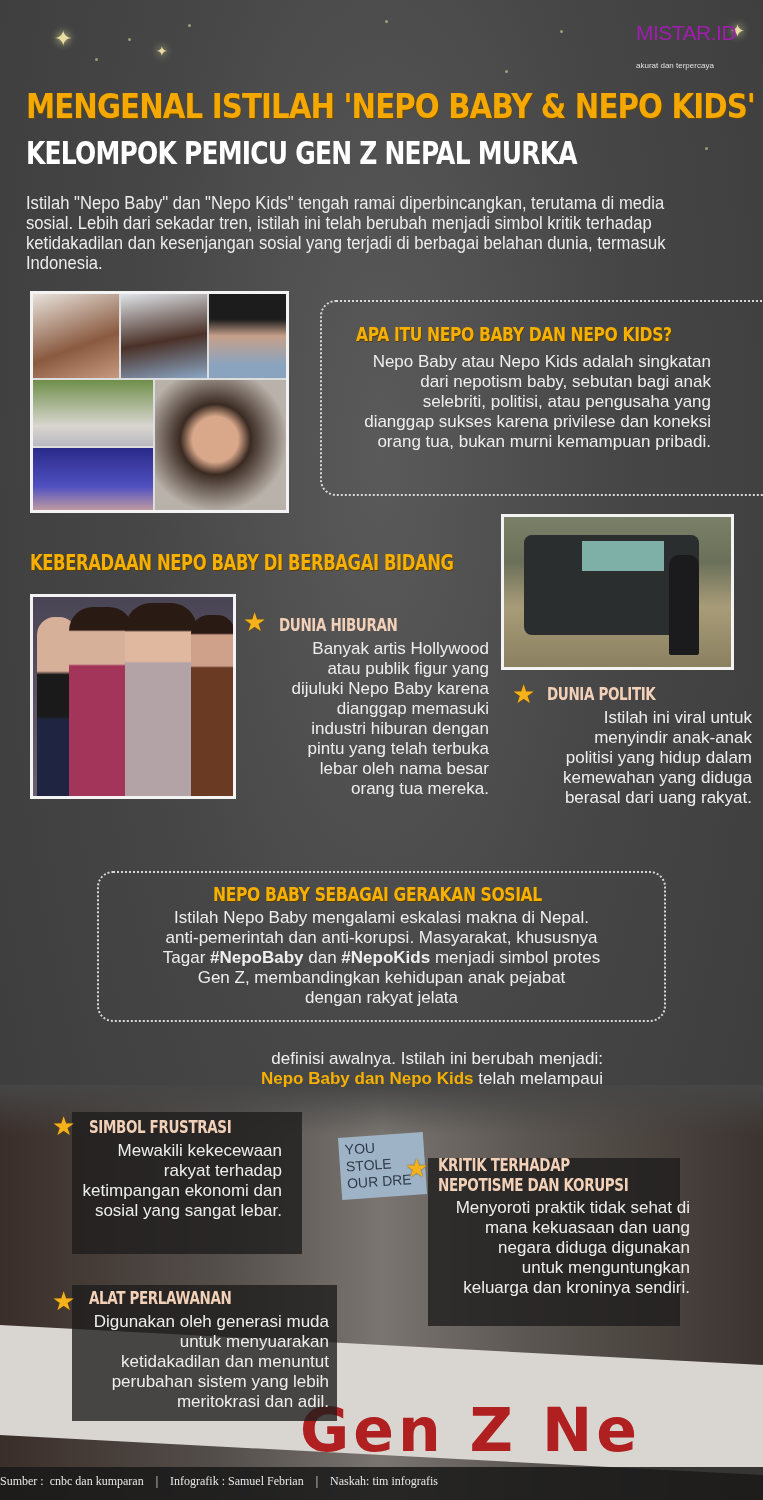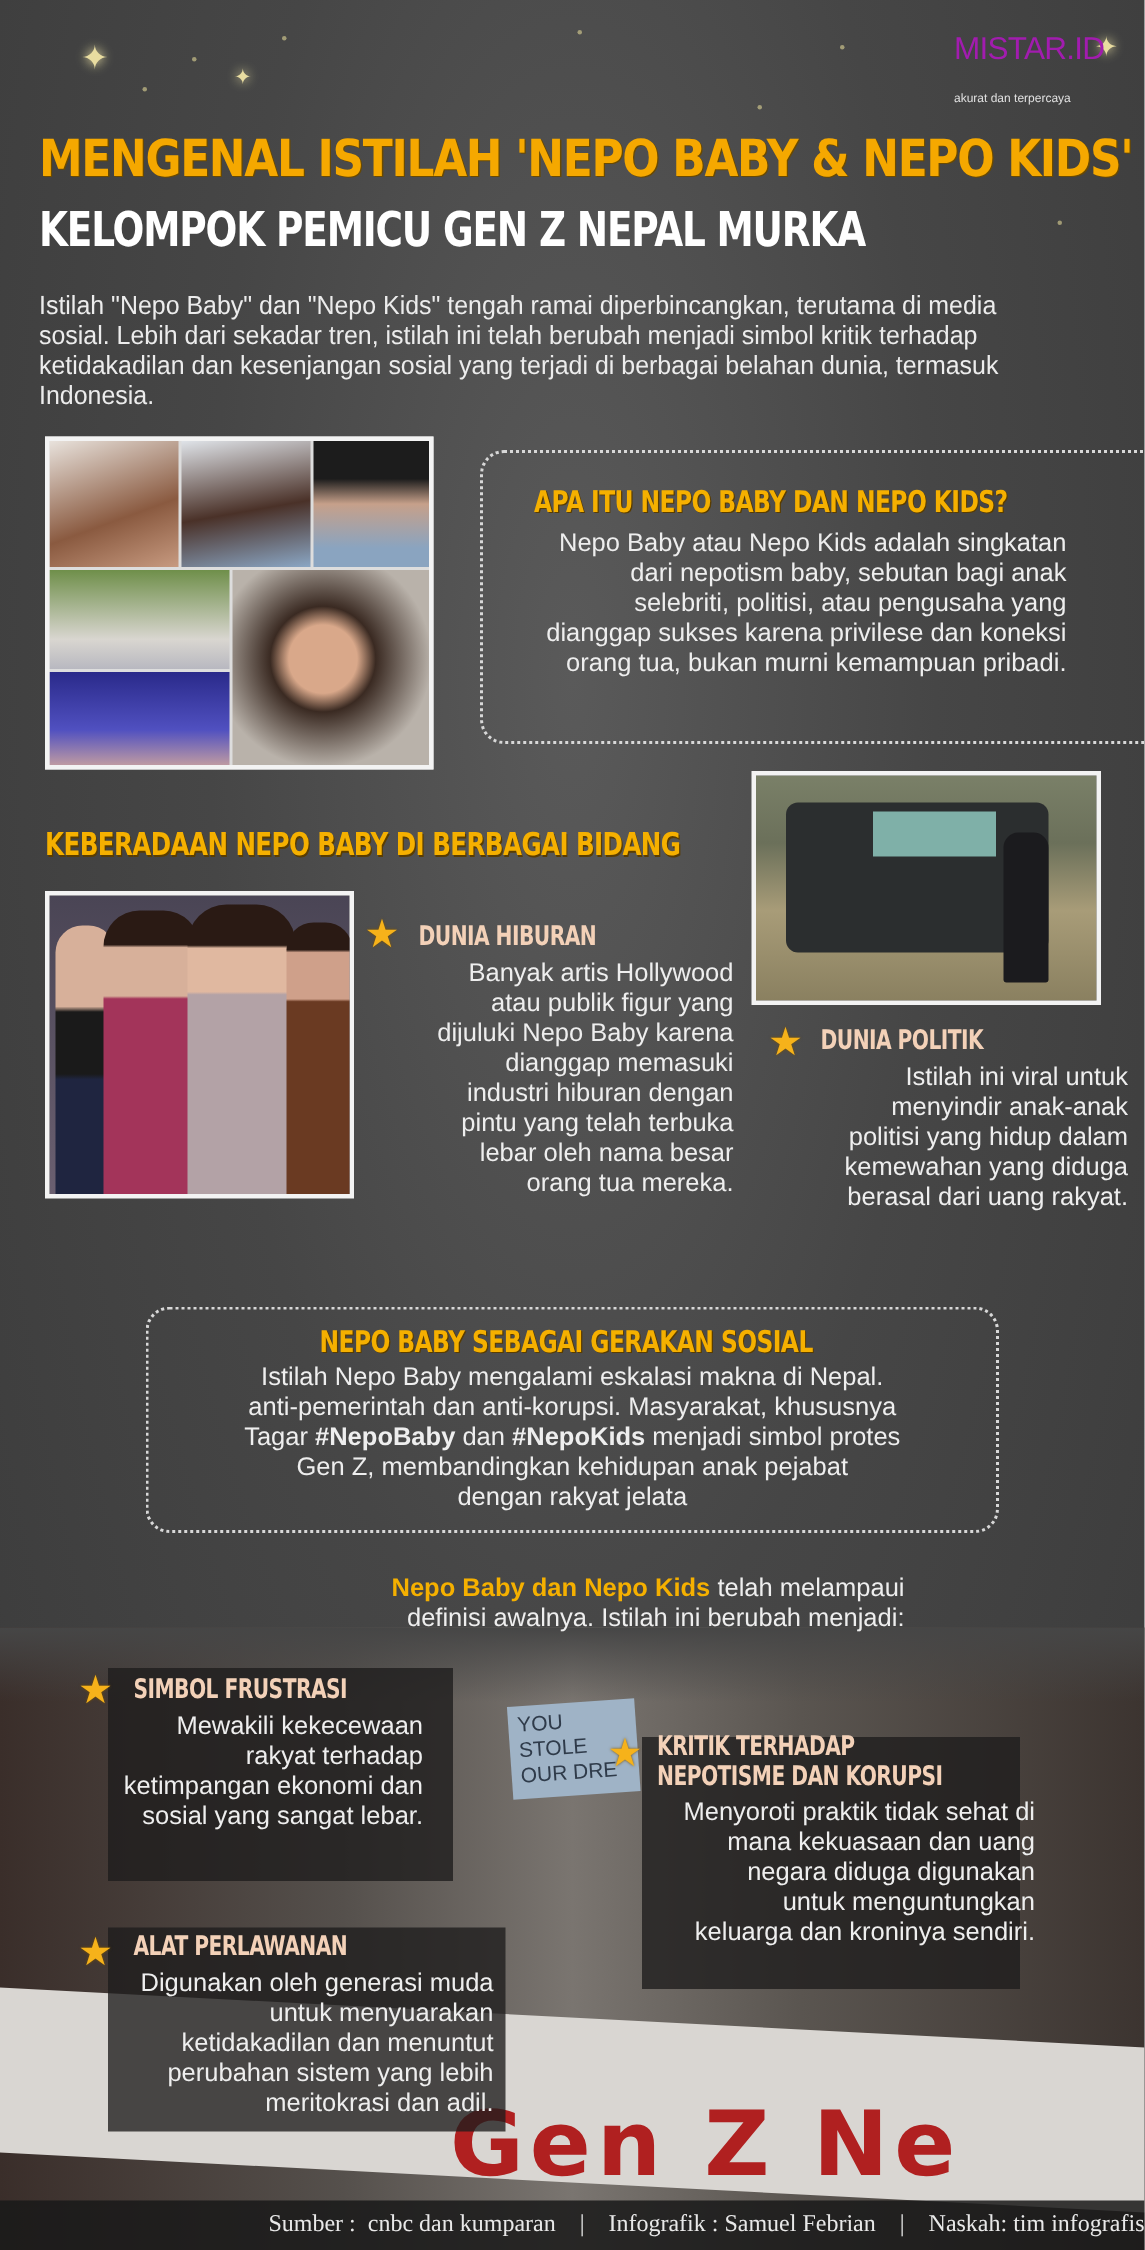--- a/index.html
+++ b/index.html
@@ -44,21 +44,21 @@
   .protest-bg {
     position:absolute; left:0; top:1085px; width:763px; height:415px;
     background:
       linear-gradient(180deg, rgba(70,70,70,1) 0%, rgba(70,70,70,0) 12%),
       linear-gradient(90deg, #3a2e2a 0%, #55504c 30%, #7a7570 50%, #5a5550 70%, #3c3430 100%);
   }
   .banner { position:absolute; left:0; top:1345px; width:763px; height:110px; background:#d9d6d2; transform:skewY(3deg); }
   .banner-text { position:absolute; left:300px; top:1395px; font-family:"DejaVu Sans",sans-serif; font-weight:bold; font-size:60px; color:#b02020; letter-spacing:4px; }
   .sign { position:absolute; left:340px; top:1135px; width:85px; height:62px; background:#9fb3c6; transform:rotate(-4deg); color:#2f3b4a; font-size:14px; padding:4px 6px; box-sizing:border-box; line-height:17px; }
   .footer { position:absolute; left:0; top:1467px; width:763px; height:33px; background:rgba(25,25,25,0.85); }
-  .footer-text { position:absolute; left:0; top:1474px; width:763px; text-align:right; font-family:"Liberation Serif", serif; font-size:16px; color:#e8e8e8; white-space:pre; }
+  .footer-text { position:absolute; left:0; top:1474px; width:763px; text-align:left; font-family:"Liberation Serif", serif; font-size:12px; color:#e8e8e8; white-space:pre; }
   .center { text-align:center; }
   b.hl { font-weight:bold; }
 </style>
 </head>
 <body>
 
 <div class="sparkle" style="left:54px;top:28px;">✦</div>
 <div class="sparkle" style="left:156px;top:44px;font-size:14px;">✦</div>
 <div class="sparkle" style="left:730px;top:22px;font-size:18px;">✦</div>
 <div class="star-dot" style="left:128px;top:38px;"></div>
@@ -124,22 +124,22 @@
   <div>Gen Z, membandingkan kehidupan anak pejabat</div>
   <div>dengan rakyat jelata</div>
 </div>
 
 <div class="protest-bg"></div>
 <div class="sign">YOU STOLE OUR DRE</div>
 <div class="banner"></div>
 <div class="banner-text">Gen Z Ne</div>
 
 <div class="abs body-text" style="left:183px;top:1049px;width:420px;">
+  <div>definisi awalnya. Istilah ini berubah menjadi:</div>
   <div><b style="color:#f5b000">Nepo Baby dan Nepo Kids</b><span> telah melampaui</span></div>
-  <div>definisi awalnya. Istilah ini berubah menjadi:</div>
 </div>
 
 <div class="dark-card" style="left:72px;top:1112px;width:230px;height:142px;"></div>
 <span class="star-ic" style="left:52px;top:1113px;">★</span>
 <div class="abs h-peach" style="left:89px;top:1117px;">SIMBOL FRUSTRASI</div>
 <div class="abs body-text" style="left:72px;top:1141px;width:210px;">Mewakili kekecewaan rakyat terhadap ketimpangan ekonomi dan sosial yang sangat lebar.</div>
 
 <div class="dark-card" style="left:428px;top:1158px;width:252px;height:168px;"></div>
 <span class="star-ic" style="left:405px;top:1155px;">★</span>
 <div class="abs h-peach" style="left:438px;top:1155px;">

